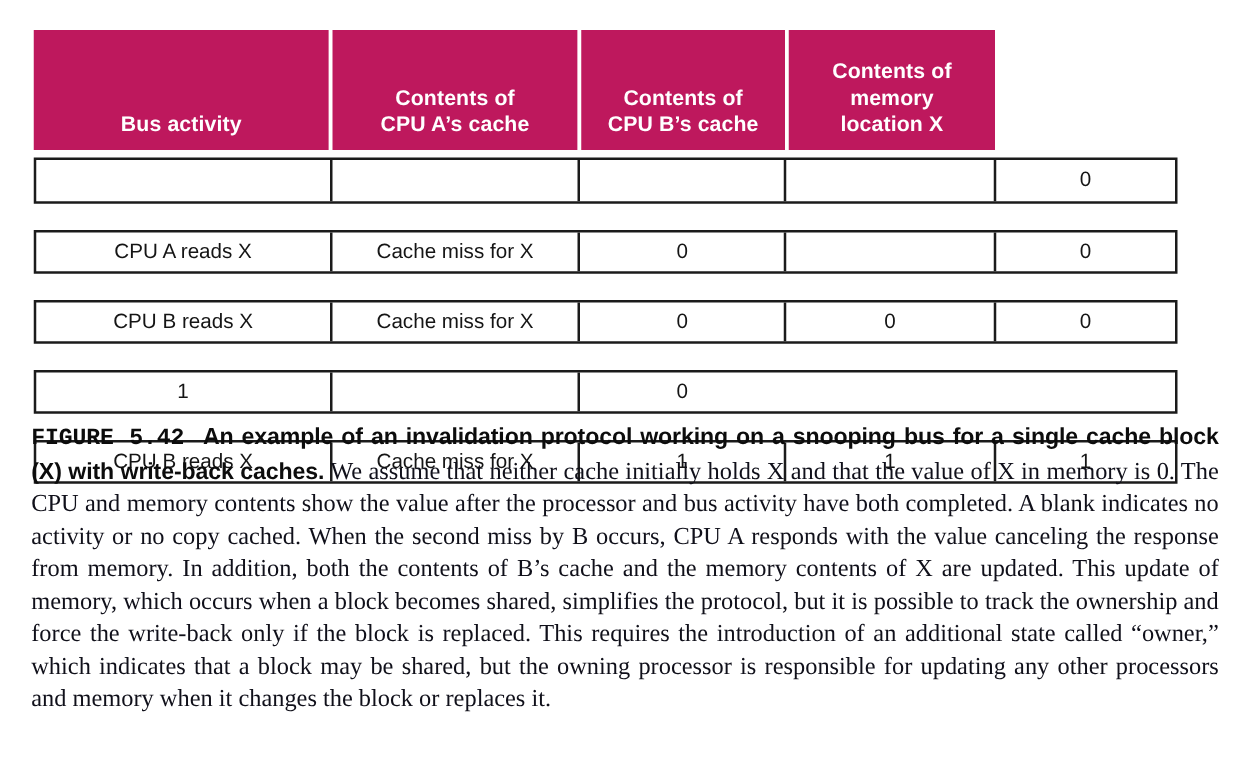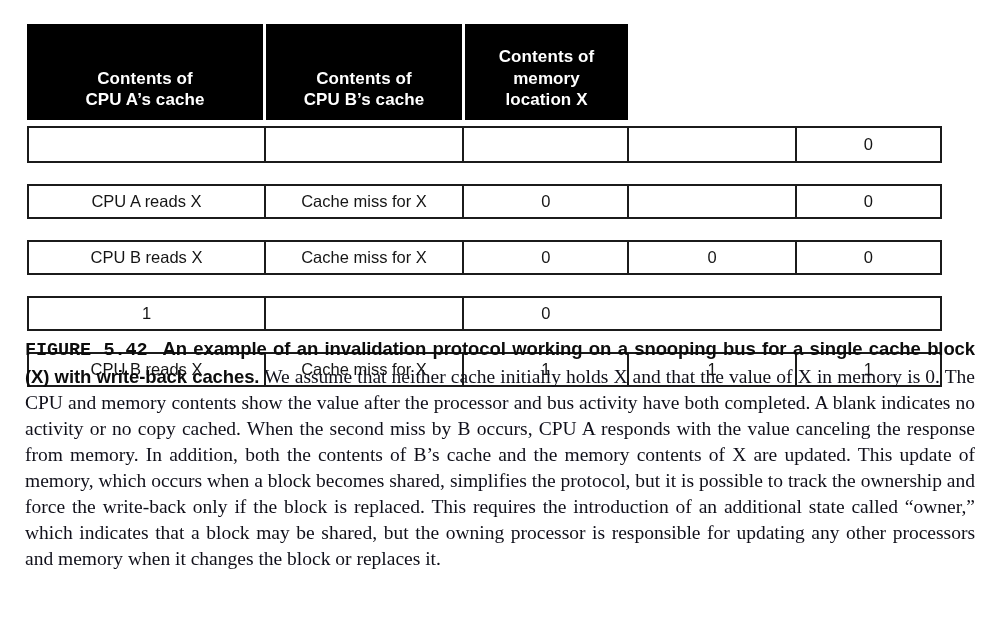--- a/index.html
+++ b/index.html
@@ -16,21 +16,21 @@
     left: 27px;
     top: 24px;
     width: 915px;
   }
   .thead {
     display: grid;
     grid-template-columns: 236fr 199fr 166fr 168fr 146fr;
   }
   .th {
     box-sizing: border-box;
-    background: #000000;
+    background: #be185d;
     height: 96px;
     display: flex;
     align-items: flex-end;
     justify-content: center;
     text-align: center;
     color: #ffffff;
     font-weight: 700;
     font-size: 17px;
     line-height: 1.28;
     padding-bottom: 9px;
@@ -78,20 +78,21 @@
   }
   .fig-label { padding-right: 15px; font-family: Liberation Mono, monospace; }
 </style>
 </head>
 <body>
 
 <div class="page">
 
   <div class="table-wrap">
     <div class="thead">
+      <div class="th">Bus activity</div>
       <div class="th">Contents of
 CPU A’s cache</div>
       <div class="th">Contents of
 CPU B’s cache</div>
       <div class="th">Contents of
 memory
 location X</div>
     </div>
 
     <div class="tbody">

